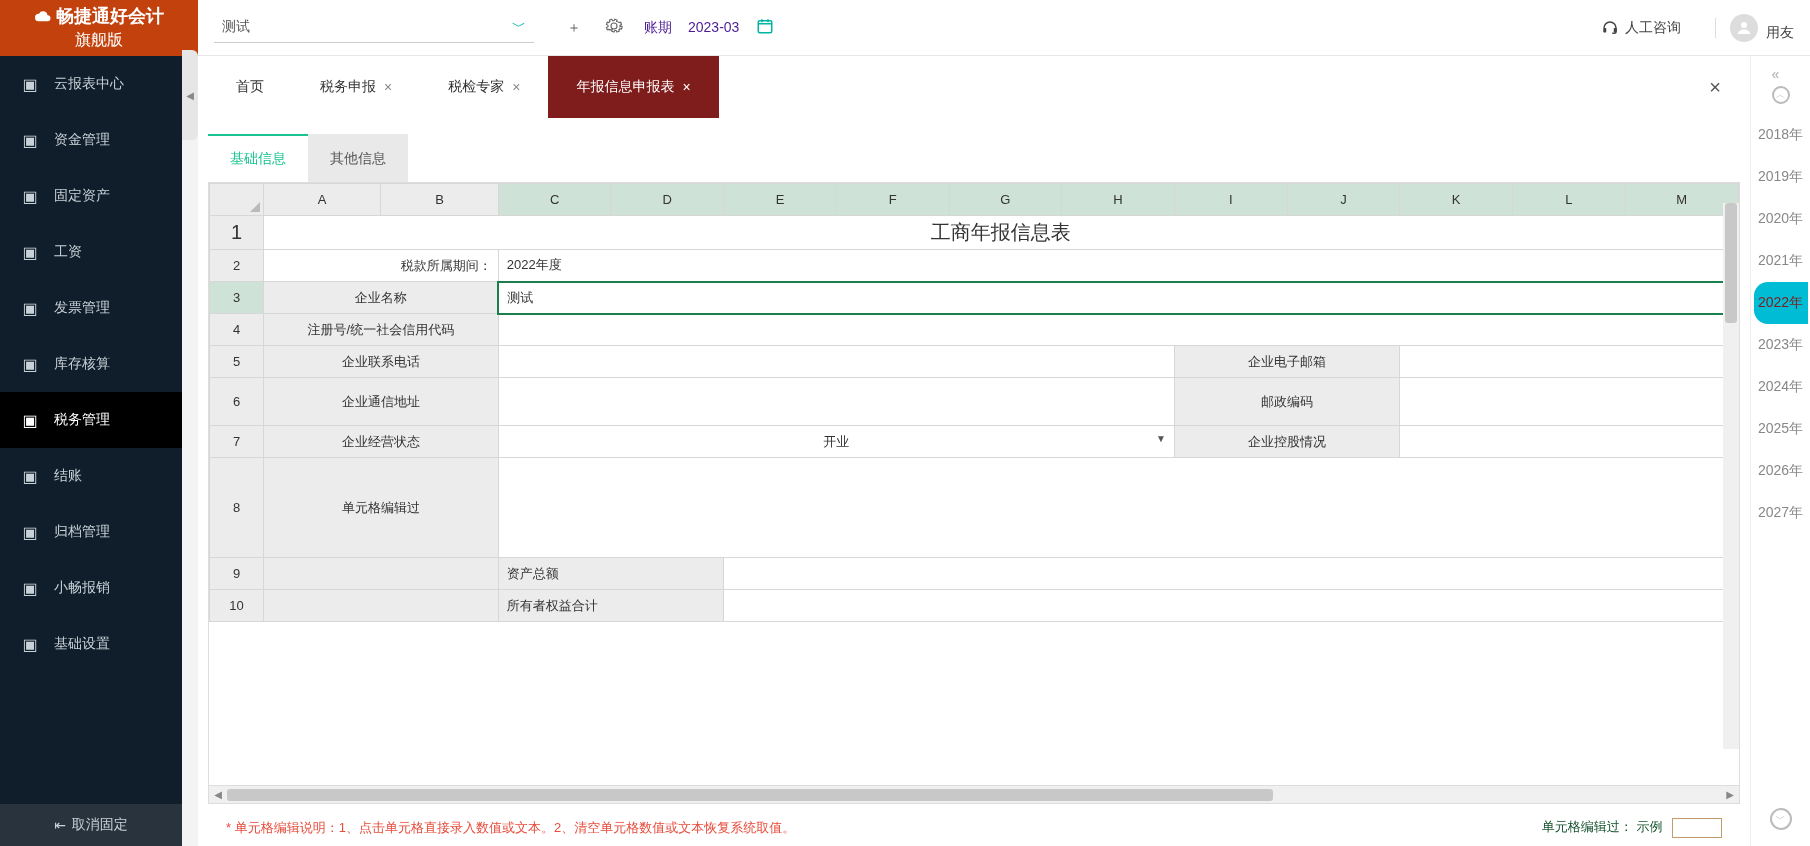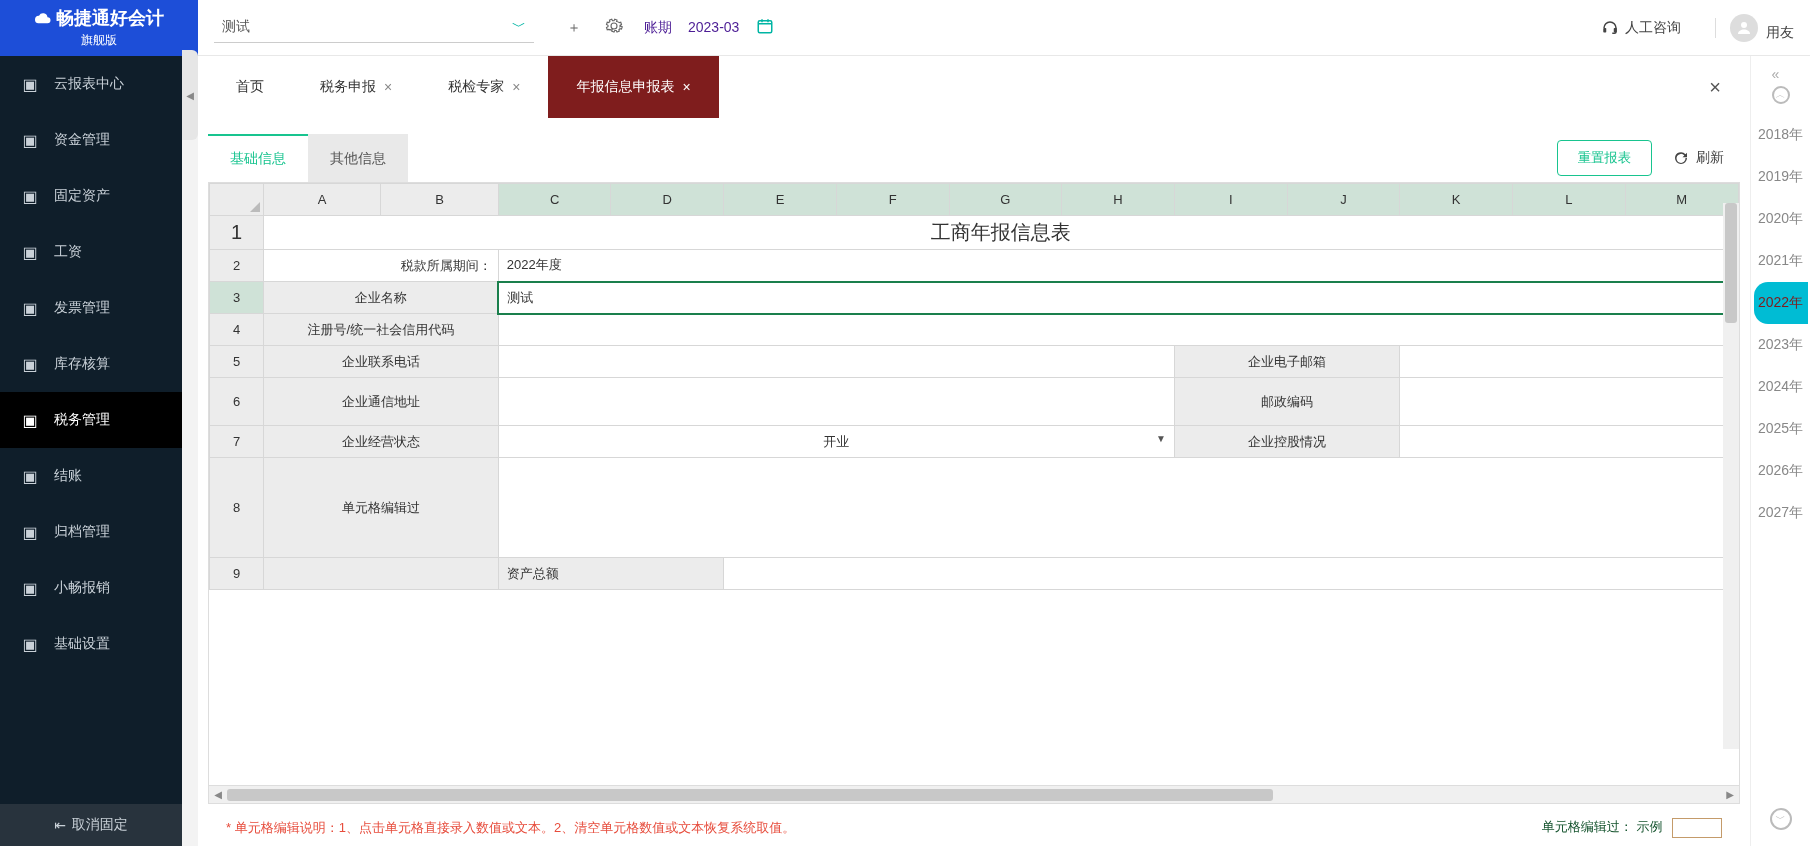--- a/index.html
+++ b/index.html
@@ -1,22 +1,22 @@
 <!DOCTYPE html>
 <html><head>
 <meta charset="utf-8">
 <style>
 * { margin: 0; padding: 0; box-sizing: border-box; }
 body { font-family: "Microsoft YaHei", Arial, sans-serif; font-size: 14px; color: #333; overflow: hidden; width: 1810px; height: 846px; background: #fff; }
 
 
 .top-header { height: 56px; display: flex; align-items: center; background: #fff; border-bottom: 1px solid #e8e8e8; }
-.logo-area { width: 198px; height: 56px; background: #1d4ed8; color: #fff; display: flex; flex-direction: column; align-items: center; justify-content: center; }
+.logo-area { width: 198px; height: 56px; background: #c2410c; color: #fff; display: flex; flex-direction: column; align-items: center; justify-content: center; }
 .logo-main { font-size: 18px; font-weight: bold; display: flex; align-items: center; gap: 4px; }
-.logo-sub { font-size: 12px; margin-top: 2px; }
+.logo-sub { font-size: 16px; margin-top: 2px; }
 .header-right { flex: 1; display: flex; align-items: center; padding: 0 16px; }
 .company-select { flex: 0 0 320px; display: flex; align-items: center; border-bottom: 1px solid #ccc; padding: 6px 8px; color: #555; margin-right: 20px; }
 .company-select span:first-child { flex: 1; }
 .chev-down { color: #00b5a4; }
 .header-icon { width: 28px; text-align: center; color: #666; cursor: pointer; margin: 0 6px; }
 .period-label { margin-left: 10px; color: #4c1d95; }
 .period-value { margin-left: 10px; color: #4c1d95; border-bottom: 1px solid transparent; padding: 4px 6px; }
 .flex-spacer { flex: 1; }
 .consult { display: flex; align-items: center; gap: 6px; color: #444; margin-right: 20px; cursor: pointer; }
 .user-area { display: flex; align-items: flex-end; gap: 8px; color: #444; }
@@ -222,29 +222,20 @@
           <span class="close-x">×</span>
         </div>
         <div class="close-all">×</div>
       </div>
 
     <div class="report-bar">
       <div class="sub-tabs" id="sub-tabs">
           <div class="sub-tab active">基础信息</div>
           <div class="sub-tab">其他信息</div>
         </div>
-      <div class="report-actions">
-        <button class="btn-reset">重置报表</button>
-        <div class="refresh">
-          <svg class="icon-svg" viewBox="0 0 24 24">
-              <path d="M4 12a8 8 0 0 1 14-5l2-2v6h-6l2.5-2.5A6 6 0 1 0 18 12h2a8 8 0 1 1-16 0z"></path>
-            </svg>
-          <span>刷新</span>
-        </div>
-      </div>
     </div>
 
     <div class="sheet-wrap">
       <div class="sheet-scroll">
         <table class="sheet">
           <colgroup>
             <col style="width:46px">
               <col class="col-A">
               <col class="col-B">
             <col class="col-other">
@@ -322,20 +313,26 @@
               <td class="rownum">8</td>
               <td colspan="2" class="hdrcell">单元格编辑过</td>
               <td colspan="11"></td>
             </tr>
             <tr>
               <td class="rownum">9</td>
               <td colspan="2" class="hdrcell"></td>
               <td colspan="2" class="hdrcell left-align">资产总额</td>
               <td colspan="9"></td>
             </tr>
+            <tr>
+              <td class="rownum">10</td>
+              <td colspan="2" class="hdrcell"></td>
+              <td colspan="2" class="hdrcell left-align">所有者权益合计</td>
+              <td colspan="9"></td>
+            </tr>
           </tbody>
         </table>
         <div class="vscroll">
             <div class="vscroll-thumb"></div>
           </div>
       </div>
       <div class="hscroll">
         <div class="arrow-btn">◀</div>
         <div class="track">
             <div class="thumb"></div>

